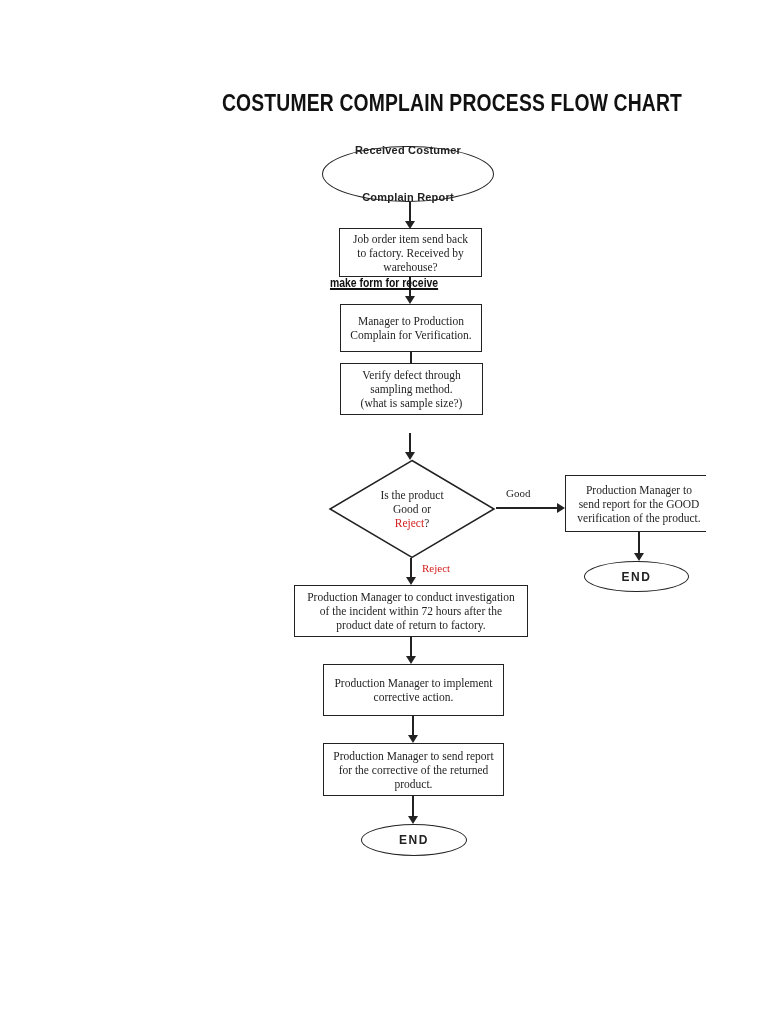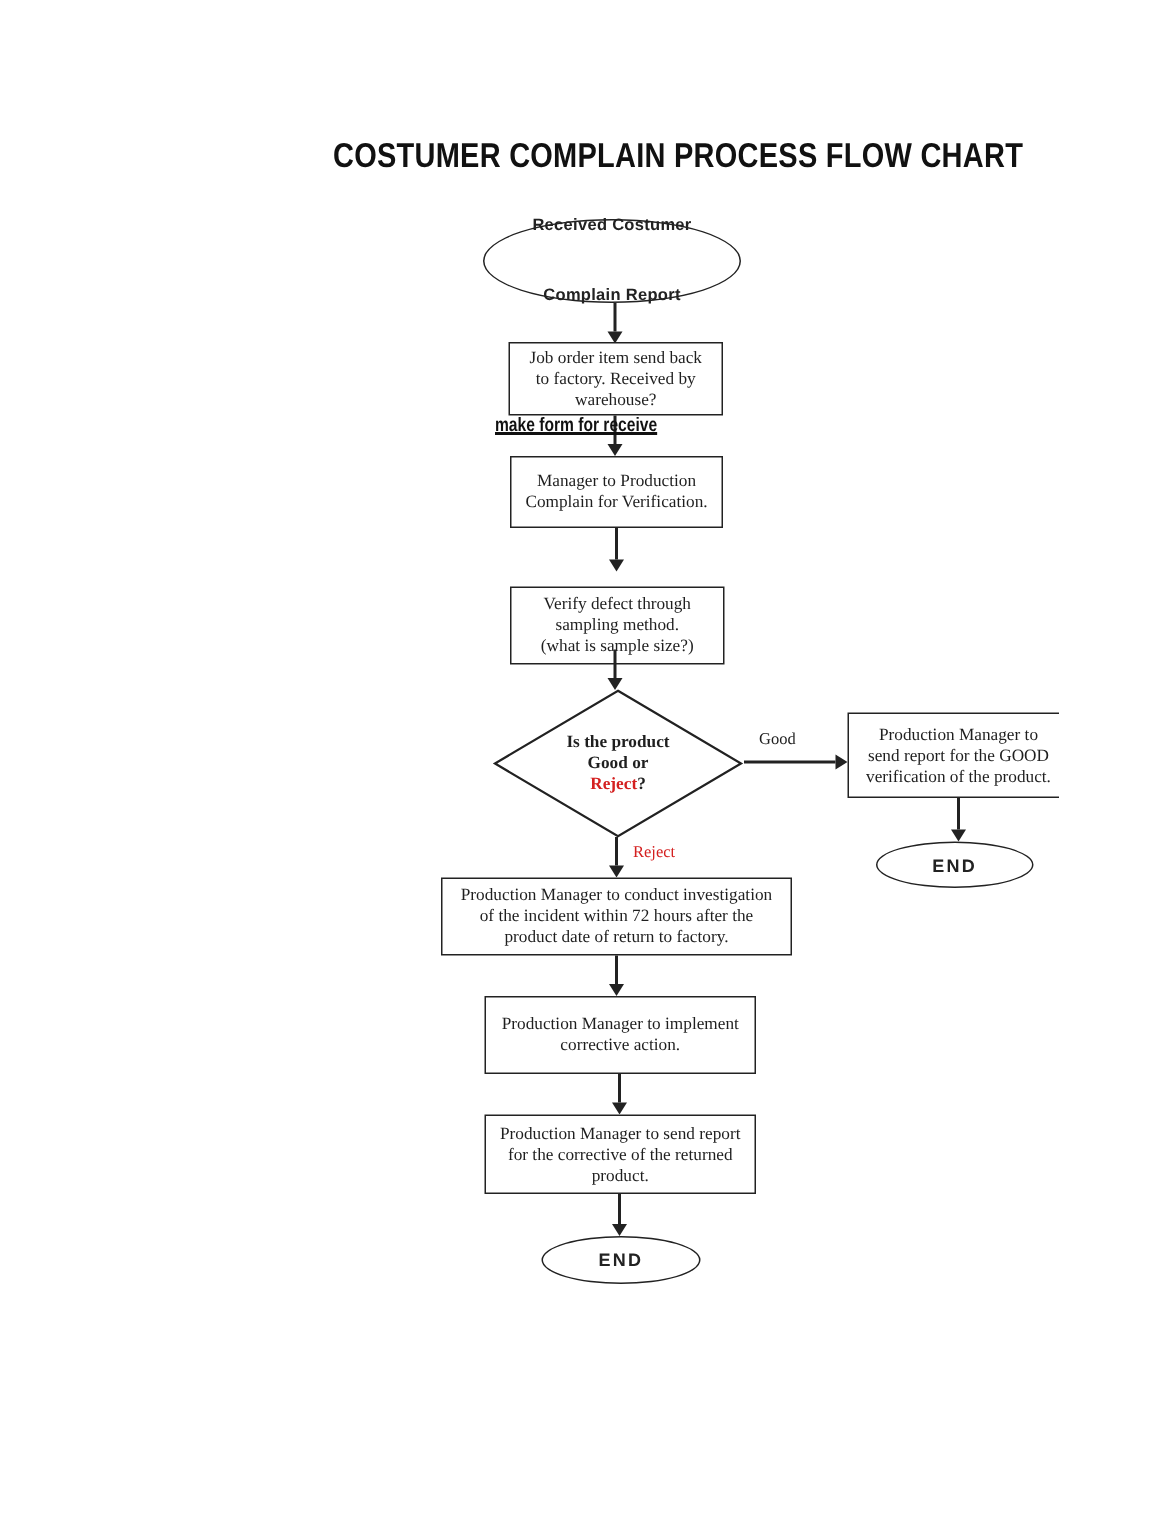--- a/index.html
+++ b/index.html
@@ -38,21 +38,21 @@
                 border-left:5.5px solid transparent;border-right:5.5px solid transparent;
                 border-top:8px solid #222;}
   .harrow{position:absolute;height:0;}
   .harrow .shaft{position:absolute;top:-0.75px;left:0;height:1.5px;width:calc(100% - 8px);background:#222;}
   .harrow .head{position:absolute;right:0;top:-5.5px;width:0;height:0;
                 border-top:5.5px solid transparent;border-bottom:5.5px solid transparent;
                 border-left:8px solid #222;}
 
   .diamond-svg{position:absolute;}
   .diamond-text{position:absolute;display:flex;flex-direction:column;align-items:center;
-                justify-content:center;text-align:center;font-weight:bold;}
+                justify-content:center;text-align:center;}
 </style>
 </head>
 <body>
 
 <div id="page">
 
   <div class="title">COSTUMER COMPLAIN PROCESS FLOW CHART</div>
 
   <div class="ellipse start-text" style="left:322px;top:146px;width:172px;height:56px">
     <div>Received Costumer</div>
@@ -80,21 +80,21 @@
   <div class="box serif" style="left:340px;top:304px;width:142px;height:48px">
     <div>Manager to Production</div>
     <div>Complain for Verification.</div>
   </div>
 
   <div class="varrow" style="left:411px;top:352px;height:29px">
       <i class="shaft"></i>
       <i class="head"></i>
     </div>
 
-  <div class="box serif" style="left:340px;top:391px;width:143px;height:52px">
+  <div class="box serif" style="left:340px;top:363px;width:143px;height:52px">
     <div>Verify defect through</div>
     <div>sampling method.</div>
     <div>(what is sample size?)</div>
   </div>
 
   <div class="varrow" style="left:410px;top:433px;height:27px">
       <i class="shaft"></i>
       <i class="head"></i>
     </div>
 

